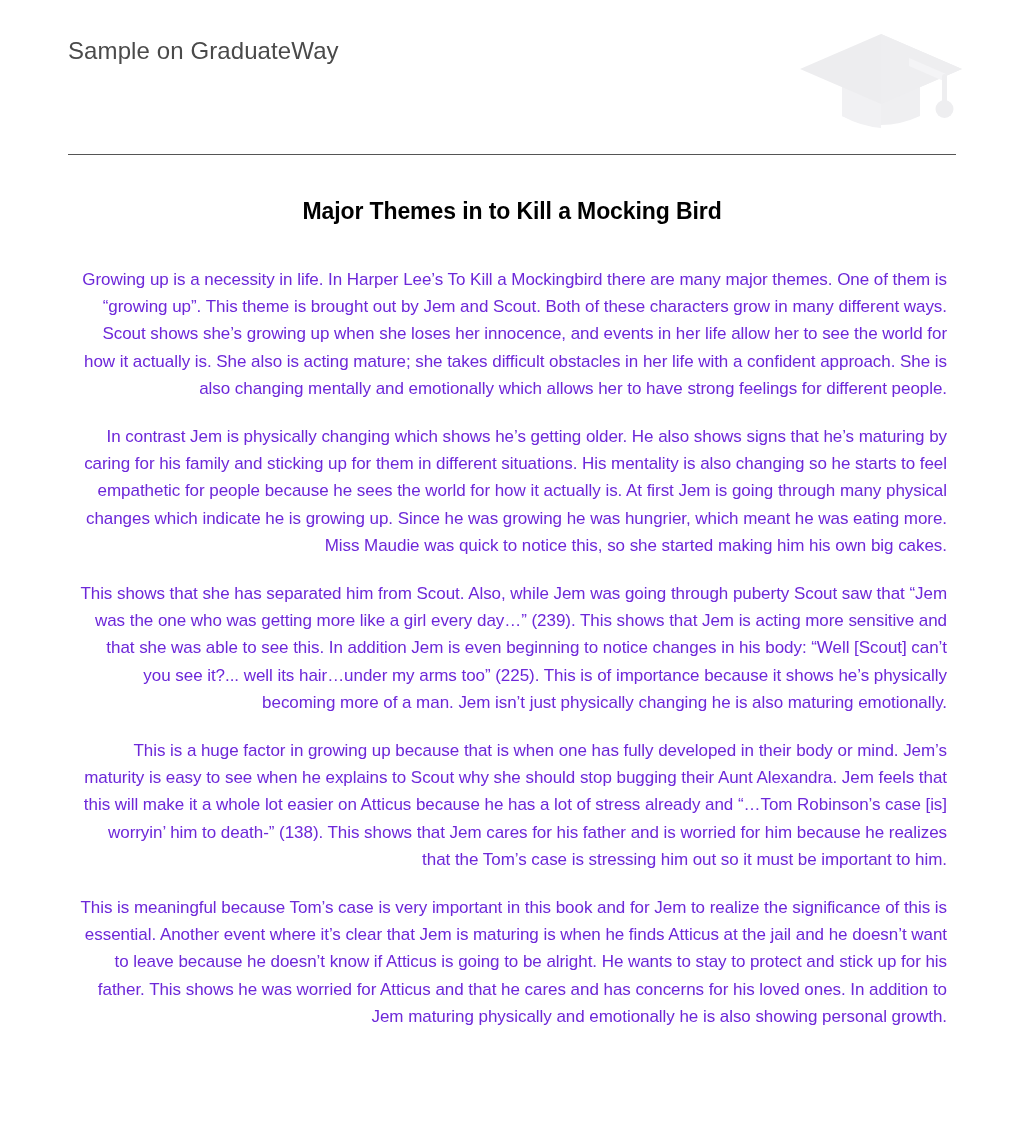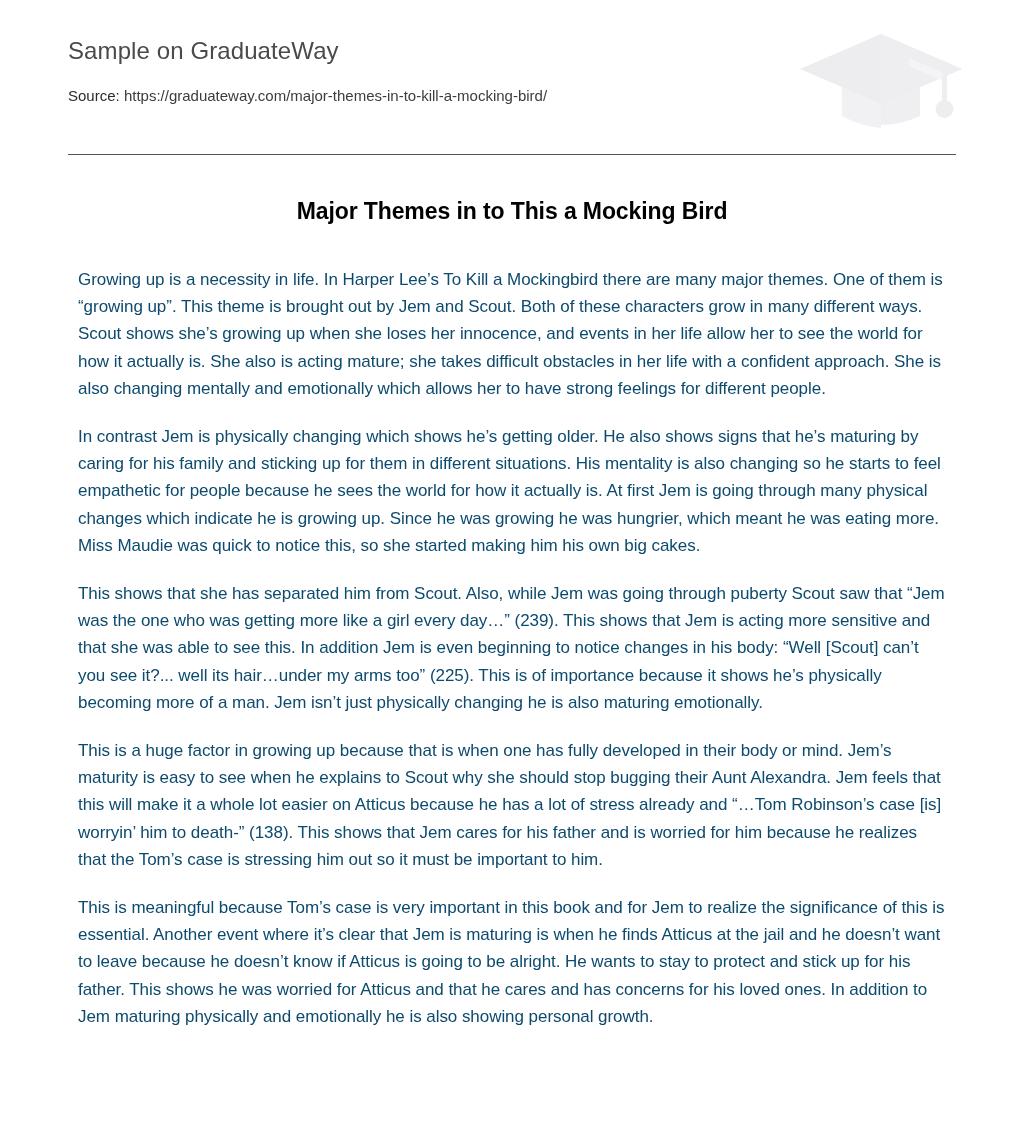--- a/index.html
+++ b/index.html
@@ -108,62 +108,58 @@
     position: absolute;
     left: 78px;
     top: 266px;
     width: 869px;
   }
 
   .doc-body p {
     margin: 0 0 21px 0;
     font-size: 17px;
     line-height: 27.2px;
-    color: #0c4a6e;
-    text-align: left;
+    color: #6d28d9;
+    text-align: right;
     letter-spacing: -0.05px;
     word-spacing: 0px;
   }
   .doc-body p:last-child {
     margin-bottom: 0;
   }
 </style>
 </head>
 <body>
 
 <div class="page">
 
   <div class="doc-header">
 
     <div class="brand-line">Sample on GraduateWay</div>
 
-    <div class="source-line">
-      <span class="source-label">Source:</span>
-      <span class="source-url">https://graduateway.com/major-themes-in-to-kill-a-mocking-bird/</span>
-    </div>
 
     <div class="logo-wrap">
       <svg viewBox="0 0 170 120" xmlns="http://www.w3.org/2000/svg" aria-hidden="true">
 
         <path d="M46 52 L46 94 Q85 112 124 94 L124 52 Z" fill="#efeff1"></path>
         <path d="M46 52 L85 69 L85 106 Q64 104 46 94 Z" fill="#f1f1f3"></path>
 
         <path d="M85 12 L166 47 L85 82 L4 47 Z" fill="#ededef"></path>
         <path d="M85 12 L166 47 L85 82 Z" fill="#eeeef0"></path>
 
         <path d="M113 36 L150 52 L150 60 L113 44 Z" fill="#f4f4f6"></path>
         <rect x="146" y="52" width="5" height="30" rx="2.5" fill="#eeeef0"></rect>
         <circle cx="148.5" cy="87" r="9" fill="#eeeef0"></circle>
       </svg>
     </div>
 
     <hr class="header-divider">
   </div>
 
-  <h1 class="doc-title">Major Themes in to This a Mocking Bird</h1>
+  <h1 class="doc-title">Major Themes in to Kill a Mocking Bird</h1>
 
   <div class="doc-body">
     <p>Growing up is a necessity in life. In Harper Lee’s To Kill a Mockingbird there are many major themes. One of them is “growing up”. This theme is brought out by Jem and Scout. Both of these characters grow in many different ways. Scout shows she’s growing up when she loses her innocence, and events in her life allow her to see the world for how it actually is. She also is acting mature; she takes difficult obstacles in her life with a confident approach. She is also changing mentally and emotionally which allows her to have strong feelings for different people.</p>
     <p>In contrast Jem is physically changing which shows he’s getting older. He also shows signs that he’s maturing by caring for his family and sticking up for them in different situations. His mentality is also changing so he starts to feel empathetic for people because he sees the world for how it actually is. At first Jem is going through many physical changes which indicate he is growing up. Since he was growing he was hungrier, which meant he was eating more. Miss Maudie was quick to notice this, so she started making him his own big cakes.</p>
     <p>This shows that she has separated him from Scout. Also, while Jem was going through puberty Scout saw that “Jem was the one who was getting more like a girl every day…” (239). This shows that Jem is acting more sensitive and that she was able to see this. In addition Jem is even beginning to notice changes in his body: “Well [Scout] can’t you see it?... well its hair…under my arms too” (225). This is of importance because it shows he’s physically becoming more of a man. Jem isn’t just physically changing he is also maturing emotionally.</p>
     <p>This is a huge factor in growing up because that is when one has fully developed in their body or mind. Jem’s maturity is easy to see when he explains to Scout why she should stop bugging their Aunt Alexandra. Jem feels that this will make it a whole lot easier on Atticus because he has a lot of stress already and “…Tom Robinson’s case [is] worryin’ him to death-” (138). This shows that Jem cares for his father and is worried for him because he realizes that the Tom’s case is stressing him out so it must be important to him.</p>
     <p>This is meaningful because Tom’s case is very important in this book and for Jem to realize the significance of this is essential. Another event where it’s clear that Jem is maturing is when he finds Atticus at the jail and he doesn’t want to leave because he doesn’t know if Atticus is going to be alright. He wants to stay to protect and stick up for his father. This shows he was worried for Atticus and that he cares and has concerns for his loved ones. In addition to Jem maturing physically and emotionally he is also showing personal growth.</p>
   </div>
 
 </div>

